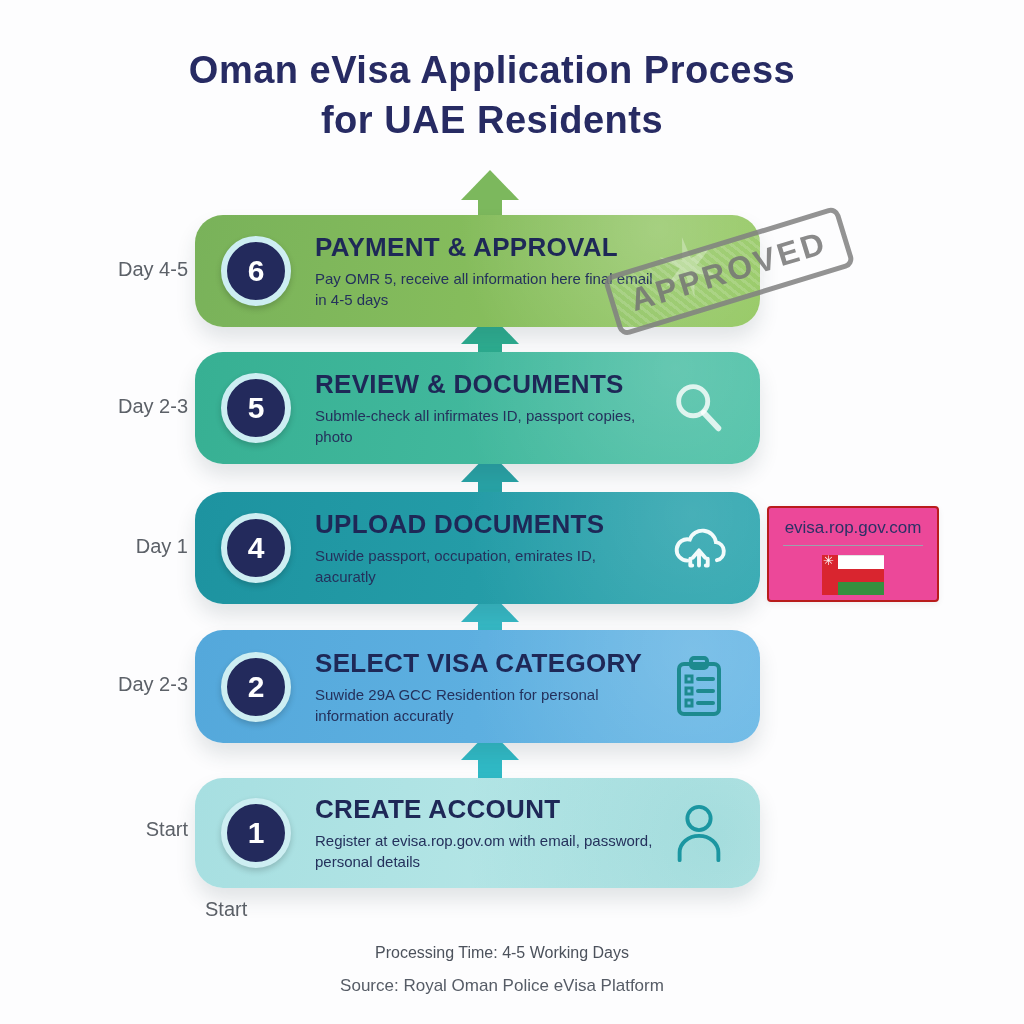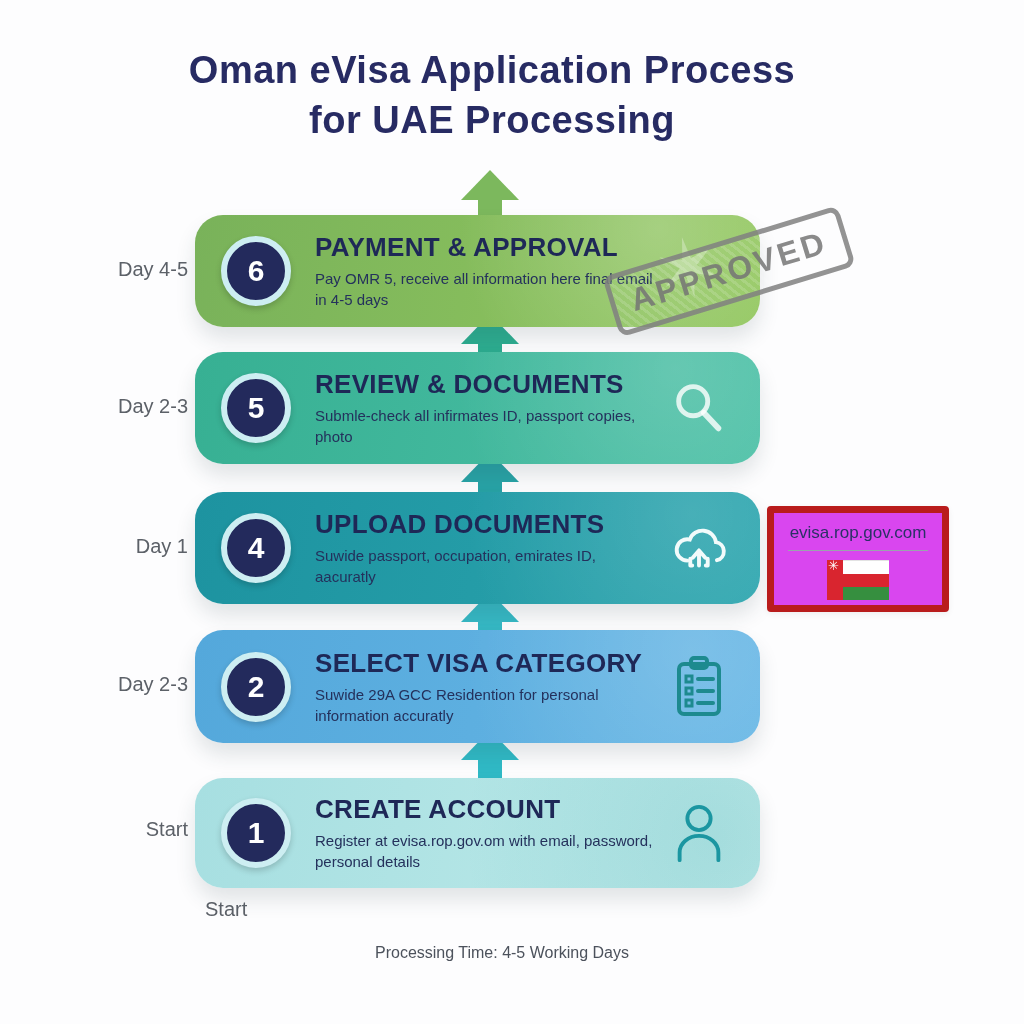--- a/index.html
+++ b/index.html
@@ -51,22 +51,22 @@
   
   .day-label{position:absolute;left:60px;width:128px;text-align:right;color:#5c6168;font-size:20px;z-index:3;}
   
   .stamp{position:absolute;left:606px;top:240px;z-index:4;transform:rotate(-17deg);
     border:5px solid #818181;border-radius:10px;padding:8px 16px;color:#767676;
     font-size:32px;font-weight:bold;letter-spacing:3px;opacity:.85;
     background:repeating-linear-gradient(55deg,rgba(255,255,255,.16) 0 3px,transparent 3px 7px);}
   .watermark{position:absolute;left:655px;top:222px;z-index:3;font-size:80px;
     color:rgba(255,255,255,.3);transform:rotate(-12deg);}
   
-  .url-box{position:absolute;left:767px;top:506px;width:168px;height:92px;background:#d946ef;
-    border:7px solid #b91c1c;border-radius:4px;z-index:5;box-shadow:0 2px 6px rgba(0,0,0,.06);
+  .url-box{position:absolute;left:767px;top:506px;width:168px;height:92px;background:#ec4899;
+    border:2px solid #b91c1c;border-radius:4px;z-index:5;box-shadow:0 2px 6px rgba(0,0,0,.06);
     display:flex;flex-direction:column;align-items:center;}
   .url-text{color:#2a3166;font-size:17px;margin-top:10px;}
   .url-divider{width:140px;height:1px;background:#9aa3ad;margin-top:7px;}
   .flag{position:relative;width:62px;height:40px;margin-top:9px;overflow:hidden;}
   .flag-hoist{position:absolute;left:0;top:0;width:16px;height:100%;background:#d9252f;}
   .flag-emblem{position:absolute;left:1px;top:-2px;color:#ffffff;font-size:13px;}
   .flag-stripe{position:absolute;left:16px;width:46px;height:34%;}
   .flag-white{top:0;background:#ffffff;border-top:1px solid #e3e3e3;}
   .flag-red{top:34%;background:#d9252f;}
   .flag-green{top:68%;background:#368f3f;height:32%;}
@@ -75,21 +75,21 @@
   .footer-1{position:absolute;left:0;right:20px;top:944px;text-align:center;color:#4c525c;font-size:16px;}
   .footer-2{position:absolute;left:0;right:20px;top:976px;text-align:center;color:#565c66;font-size:17px;}
   svg{display:block;}
 </style>
 </head>
 <body>
 
 <div class="canvas">
 
   <div class="title title-l1">Oman eVisa Application Process</div>
-  <div class="title title-l2">for UAE Processing</div>
+  <div class="title title-l2">for UAE Residents</div>
 
   <div class="arrow arrow-1">
       <div class="head"></div>
       <div class="stem"></div>
     </div>
   <div class="arrow arrow-2">
       <div class="head"></div>
       <div class="stem"></div>
     </div>
   <div class="arrow arrow-3">
@@ -202,14 +202,15 @@
       <div class="flag-stripe flag-white"></div>
       <div class="flag-stripe flag-red"></div>
       <div class="flag-stripe flag-green"></div>
       <div class="flag-hoist"></div>
       <div class="flag-emblem">✳</div>
     </div>
   </div>
 
   <div class="start-label">Start</div>
   <div class="footer-1">Processing Time: 4-5 Working Days</div>
+  <div class="footer-2">Source: Royal Oman Police eVisa Platform</div>
 
 </div>
 
 </body></html>

